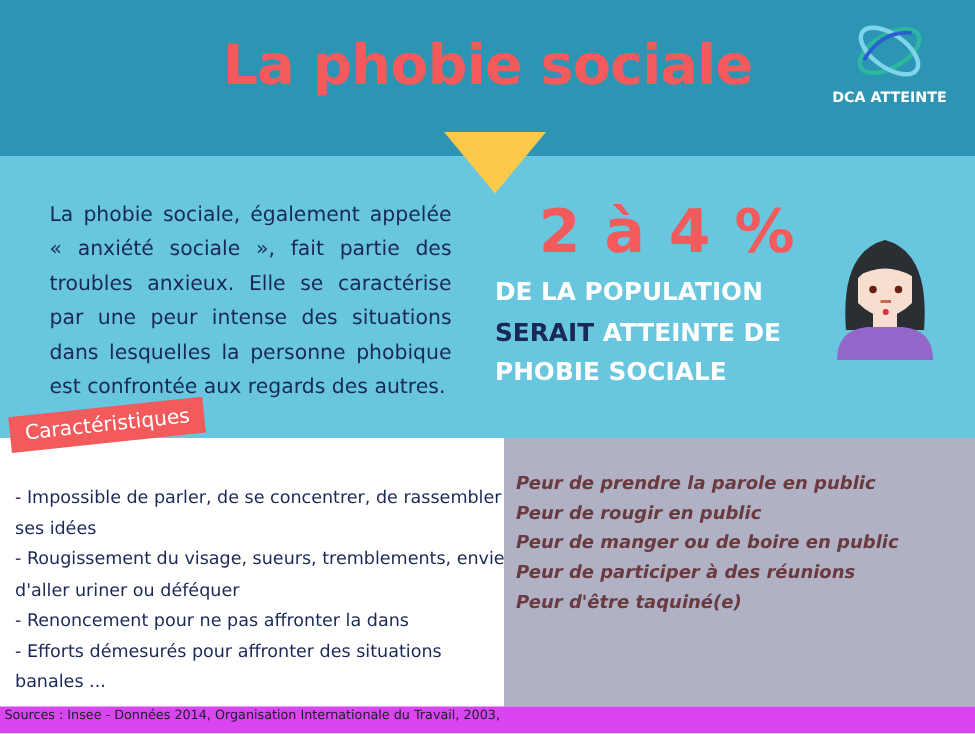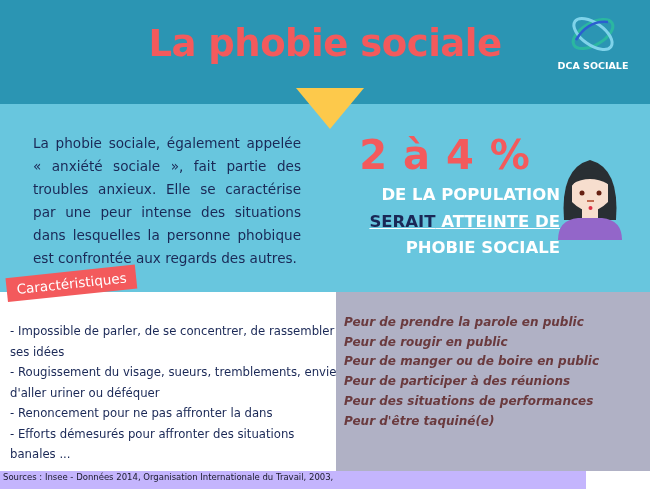--- a/index.html
+++ b/index.html
@@ -5,53 +5,53 @@
   * { margin:0; padding:0; box-sizing:border-box; }
   body { width:650px; height:489px; position:relative; overflow:hidden; font-family:"DejaVu Sans", sans-serif; background:#fff; }
   .top { position:absolute; left:0; top:0; width:650px; height:104px; background:#2b95b3; }
   .title { position:absolute; left:0; width:650px; top:22px; text-align:center; font-size:37px; font-weight:bold; color:#f35a5c; letter-spacing:-0.5px; }
   .logo { position:absolute; left:548px; top:10px; width:90px; height:70px; }
   .logo-text { position:absolute; left:0; top:50px; width:90px; text-align:center; color:#fff; font-size:9.5px; font-weight:bold; }
   .band { position:absolute; left:0; top:104px; width:650px; height:188px; background:#68c6de; }
   .tri { position:absolute; left:296px; top:88px; width:0; height:0; border-left:34px solid transparent; border-right:34px solid transparent; border-top:41px solid #fdc94b; }
   .intro { position:absolute; left:33px; top:132px; width:268px; font-size:13.6px; line-height:23px; color:#1a2856; text-align:justify; }
   .stat-big { position:absolute; left:330px; top:132px; width:230px; text-align:center; font-size:40px; font-weight:bold; color:#f35a5c; letter-spacing:1px; }
-  .stat-line { position:absolute; left:330px; width:230px; text-align:right; font-size:16.5px; font-weight:bold; color:#fff; }
+  .stat-line { position:absolute; left:330px; width:230px; text-align:left; font-size:16.5px; font-weight:bold; color:#fff; }
   .stat-line .dark { color:#1a2856; }
   .avatar { position:absolute; left:554px; top:148px; width:72px; height:92px; }
   .left { position:absolute; left:0; top:292px; width:336px; height:179px; background:#fff; }
   .right { position:absolute; left:336px; top:292px; width:314px; height:179px; background:#b0b1c5; }
   .tag { position:absolute; left:8px; top:278px; padding:4px 10px; background:#f35a5c; color:#fff; font-size:13.5px; transform:rotate(-6deg); transform-origin:left bottom; }
   .char-list { position:absolute; left:10px; top:321px; width:330px; font-size:11.7px; line-height:20.5px; color:#1a2856; list-style:none; }
   .fear-list { position:absolute; left:344px; top:313px; width:300px; font-size:12px; line-height:19.7px; color:#6a3a3e; font-weight:bold; list-style:none;font-style:italic; }
-  .footer { position:absolute; left:0; top:471px; width:586px; height:18px; background:#c4b5fd; font-size:8.5px; line-height:13px; padding-left:3px; color:#1a1a2a; }
+  .footer { position:absolute; left:0; top:471px; width:650px; height:18px; background:#d946ef; font-size:8.5px; line-height:13px; padding-left:3px; color:#1a1a2a; }
 </style>
 </head>
 <body>
 
 <div class="top"></div>
 <div class="title">La phobie sociale</div>
 
 <div class="logo">
   <svg width="90" height="48" viewBox="0 0 90 48">
     <ellipse cx="45" cy="24" rx="22" ry="11" fill="none" stroke="#2bb7a0" stroke-width="3" transform="rotate(-30 45 24)"></ellipse>
     <ellipse cx="45" cy="24" rx="22" ry="11" fill="none" stroke="#7fd3ea" stroke-width="3" transform="rotate(35 45 24)"></ellipse>
     <path d="M28 30 Q40 10 60 12" fill="none" stroke="#2b5fd0" stroke-width="2.5"></path>
   </svg>
-  <div class="logo-text">DCA SOCIALE</div>
+  <div class="logo-text">DCA ATTEINTE</div>
 </div>
 
 <div class="band"></div>
 <div class="tri"></div>
 
 <p class="intro">La phobie sociale, également appelée « anxiété sociale », fait partie des troubles anxieux. Elle se caractérise par une peur intense des situations dans lesquelles la personne phobique est confrontée aux regards des autres.</p>
 
 <div class="stat-big">2 à 4 %</div>
 <div class="stat-line" style="top:185px;">DE LA POPULATION</div>
-<div class="stat-line" style="top:212px;text-decoration:underline;"><span class="dark">SERAIT</span><span> ATTEINTE DE</span></div>
+<div class="stat-line" style="top:212px;"><span class="dark">SERAIT</span><span> ATTEINTE DE</span></div>
 <div class="stat-line" style="top:238px;">PHOBIE SOCIALE</div>
 
 <svg class="avatar" viewBox="0 0 72 92">
   <path d="M10 72 Q6 20 36 12 Q66 20 62 72 Z" fill="#292f33"></path>
   <rect x="28" y="56" width="16" height="20" fill="#f7dece"></rect>
   <path d="M4 92 Q4 72 24 70 L48 70 Q68 72 68 92 Z" fill="#9366c9"></path>
   <path d="M18 36 Q36 26 54 36 L54 54 Q36 72 18 54 Z" fill="#f7dece"></path>
   <path d="M16 40 Q30 22 46 30 Q54 32 56 42 L56 30 Q36 10 16 30 Z" fill="#292f33"></path>
   <circle cx="28" cy="45" r="2.5" fill="#662113"></circle>
   <circle cx="45" cy="45" r="2.5" fill="#662113"></circle>
@@ -69,17 +69,16 @@
   <li>- Rougissement du visage, sueurs, tremblements, envie d'aller uriner ou déféquer</li>
   <li>- Renoncement pour ne pas affronter la dans</li>
   <li>- Efforts démesurés pour affronter des situations banales ...</li>
 </ul>
 
 <ul class="fear-list">
   <li>Peur de prendre la parole en public</li>
   <li>Peur de rougir en public</li>
   <li>Peur de manger ou de boire en public</li>
   <li>Peur de participer à des réunions</li>
-  <li>Peur des situations de performances</li>
   <li>Peur d'être taquiné(e)</li>
 </ul>
 
 <div class="footer">Sources : Insee - Données 2014, Organisation Internationale du Travail, 2003,</div>
 
 </body></html>

